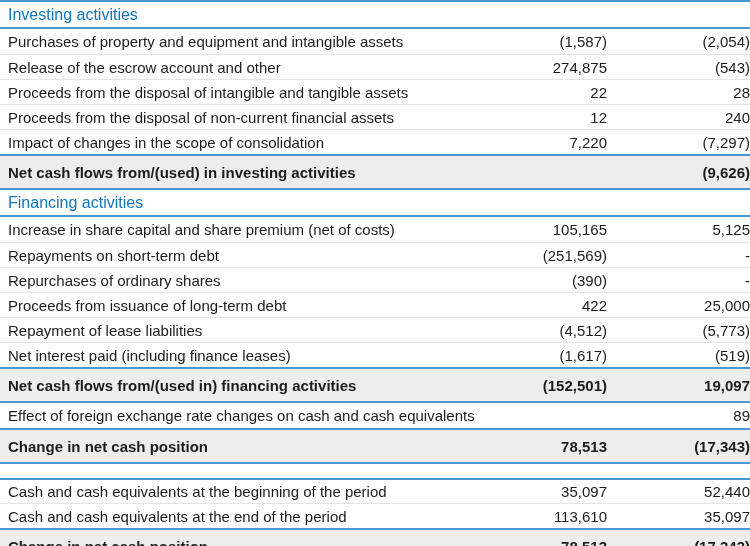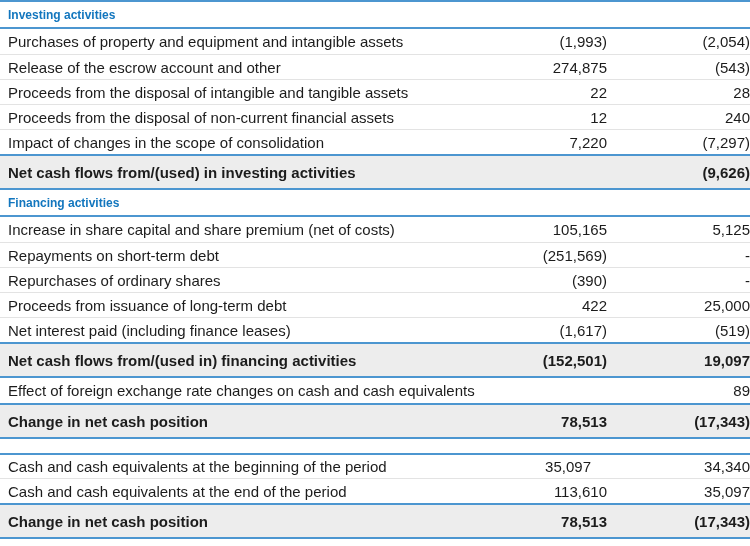--- a/index.html
+++ b/index.html
@@ -36,51 +36,50 @@
   }
   .row .c2{
     width:143px;text-align:right;white-space:nowrap;
   }
   .row--header{
     height:27px;
     border-bottom:2px solid var(--rule);
   }
   .row--header .label{
     color:var(--accent);
-    font-weight:bold;
-    font-size:12px;
+    font-weight:normal;
+    font-size:16px;
   }
   .row--total{
     height:36px;
     background:var(--totbg);
     border-top:2px solid var(--rule);
     border-bottom:2px solid var(--rule);
     font-weight:bold;
   }
   .row--data + .row--data{
     border-top:1px solid var(--sep);
   }
   .row--section-start{
     border-top:2px solid var(--rule);
-    gap:16px;
   }
   .gap{height:14px;background:#ffffff;}
 </style>
 </head>
 <body>
 
 <div class="table">
 
   <div class="row row--header">
     <span class="label">Investing activities</span>
   </div>
 
   <div class="row row--data">
     <span class="label">Purchases of property and equipment and intangible assets</span>
-    <span class="c1">(1,993)</span>
+    <span class="c1">(1,587)</span>
     <span class="c2">(2,054)</span>
   </div>
   <div class="row row--data">
     <span class="label">Release of the escrow account and other</span>
     <span class="c1">274,875</span>
     <span class="c2">(543)</span>
   </div>
   <div class="row row--data">
     <span class="label">Proceeds from the disposal of intangible and tangible assets</span>
     <span class="c1">22</span>
@@ -120,20 +119,25 @@
     <span class="label">Repurchases of ordinary shares</span>
     <span class="c1">(390)</span>
     <span class="c2">-</span>
   </div>
   <div class="row row--data">
     <span class="label">Proceeds from issuance of long-term debt</span>
     <span class="c1">422</span>
     <span class="c2">25,000</span>
   </div>
   <div class="row row--data">
+    <span class="label">Repayment of lease liabilities</span>
+    <span class="c1">(4,512)</span>
+    <span class="c2">(5,773)</span>
+  </div>
+  <div class="row row--data">
     <span class="label">Net interest paid (including finance leases)</span>
     <span class="c1">(1,617)</span>
     <span class="c2">(519)</span>
   </div>
 
   <div class="row row--total">
     <span class="label">Net cash flows from/(used in) financing activities</span>
     <span class="c1">(152,501)</span>
     <span class="c2">19,097</span>
   </div>
@@ -147,21 +151,21 @@
     <span class="label">Change in net cash position</span>
     <span class="c1">78,513</span>
     <span class="c2">(17,343)</span>
   </div>
 
   <div class="gap"></div>
 
   <div class="row row--data row--section-start">
     <span class="label">Cash and cash equivalents at the beginning of the period</span>
     <span class="c1">35,097</span>
-    <span class="c2">34,340</span>
+    <span class="c2">52,440</span>
   </div>
   <div class="row row--data">
     <span class="label">Cash and cash equivalents at the end of the period</span>
     <span class="c1">113,610</span>
     <span class="c2">35,097</span>
   </div>
 
   <div class="row row--total">
     <span class="label">Change in net cash position</span>
     <span class="c1">78,513</span>

